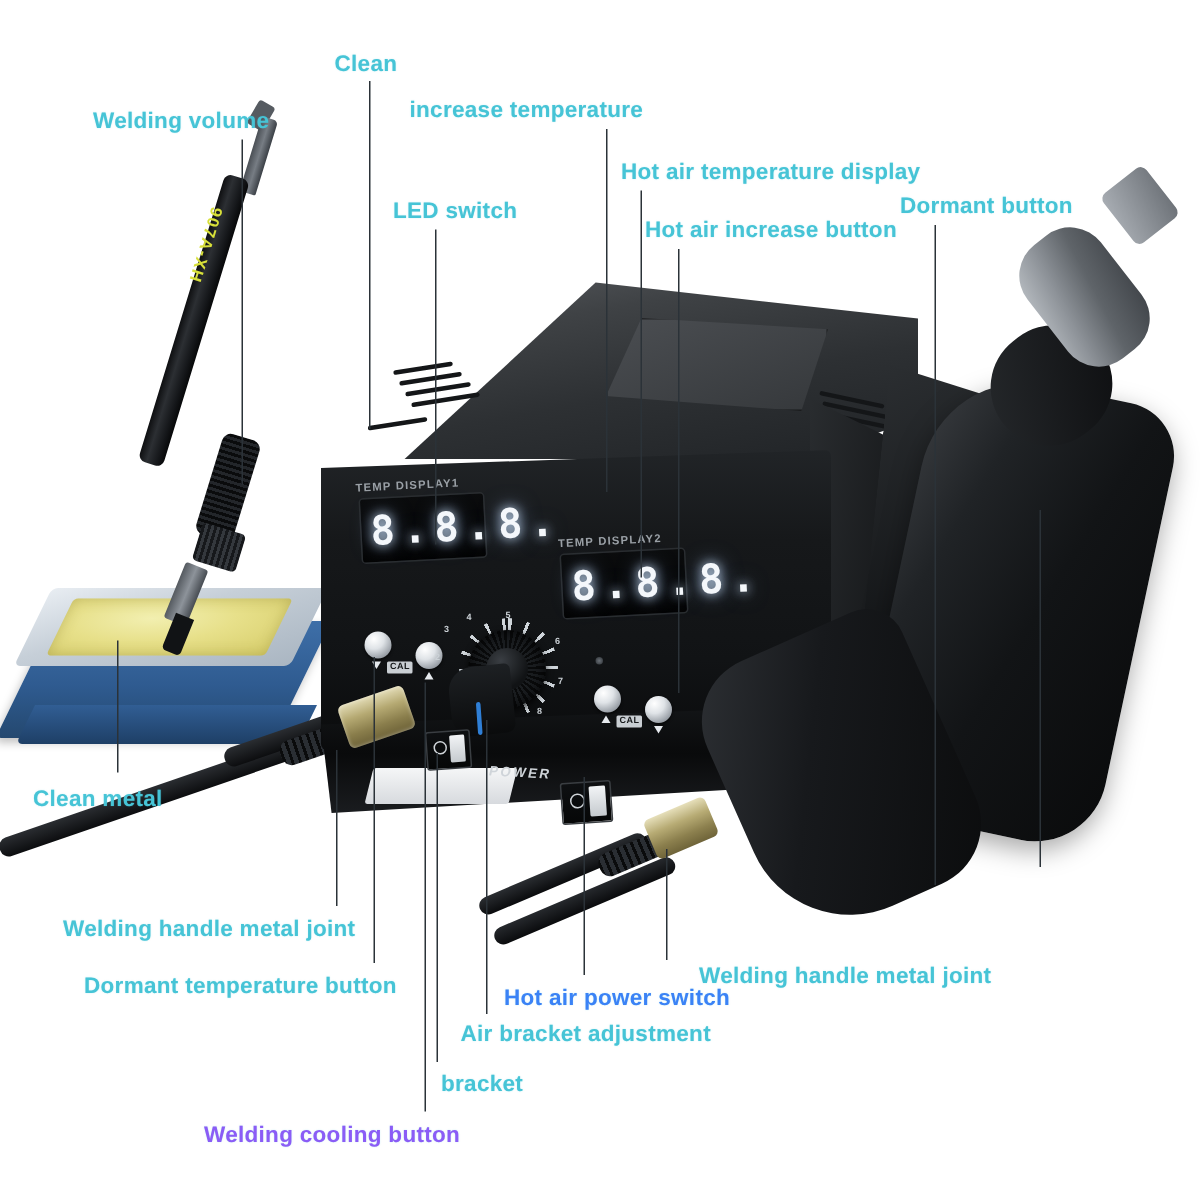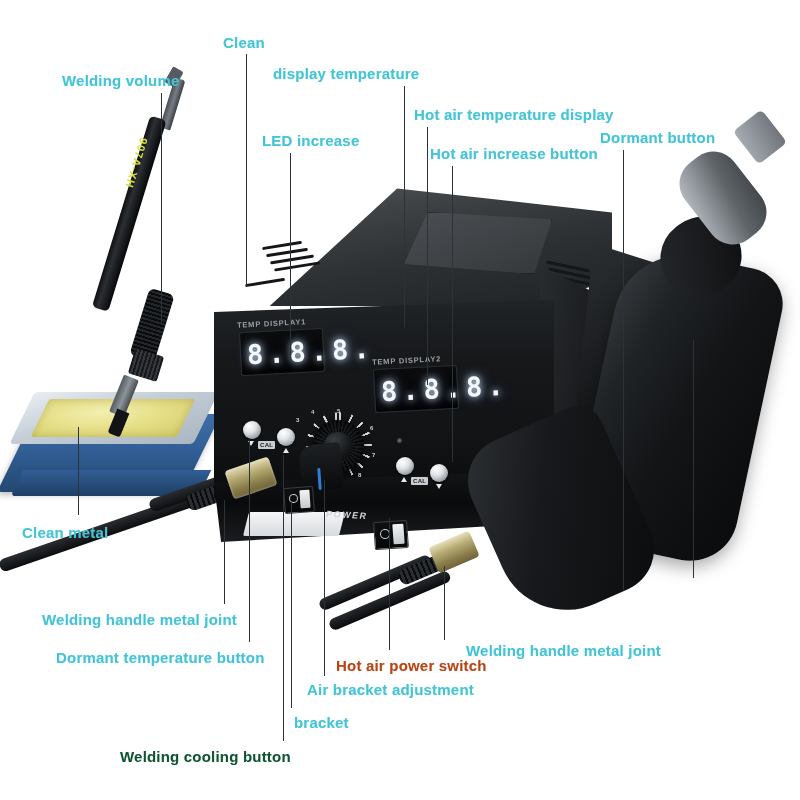--- a/index.html
+++ b/index.html
@@ -434,27 +434,27 @@
       <div class="leader" style="left: 291px; top: 502px; height: 206px; background: rgb(43, 50, 56);"></div>
       <div class="leader" style="left: 324px; top: 480px; height: 196px; background: rgb(43, 50, 56);"></div>
       <div class="leader" style="left: 389px; top: 518px; height: 132px; background: rgb(43, 50, 56);"></div>
       <div class="leader" style="left: 444px; top: 566px; height: 74px; background: rgb(43, 50, 56);"></div>
       <div class="leader" style="left: 693px; top: 340px; height: 238px; background: rgb(43, 50, 56);"></div>
     </div>
 
   <div id="labels">
       <div class="lbl" style="left: 62px; top: 73px; color: rgb(70, 196, 214);">Welding volume</div>
       <div class="lbl" style="left: 223px; top: 35px; color: rgb(70, 196, 214);">Clean</div>
-      <div class="lbl" style="left: 273px; top: 66px; color: rgb(70, 196, 214);">display temperature</div>
-      <div class="lbl" style="left: 262px; top: 133px; color: rgb(70, 196, 214);">LED increase</div>
+      <div class="lbl" style="left: 273px; top: 66px; color: rgb(70, 196, 214);">increase temperature</div>
+      <div class="lbl" style="left: 262px; top: 133px; color: rgb(70, 196, 214);">LED switch</div>
       <div class="lbl" style="left: 414px; top: 107px; color: rgb(70, 196, 214);">Hot air temperature display</div>
       <div class="lbl" style="left: 430px; top: 146px; color: rgb(70, 196, 214);">Hot air increase button</div>
       <div class="lbl" style="left: 600px; top: 130px; color: rgb(70, 196, 214);">Dormant button</div>
       <div class="lbl" style="left: 22px; top: 525px; color: rgb(70, 196, 214);">Clean metal</div>
       <div class="lbl" style="left: 42px; top: 612px; color: rgb(70, 196, 214);">Welding handle metal joint</div>
       <div class="lbl" style="left: 56px; top: 650px; color: rgb(70, 196, 214);">Dormant temperature button</div>
-      <div class="lbl" style="left: 120px; top: 749px; color: #14532d;">Welding cooling button</div>
+      <div class="lbl" style="left: 136px; top: 749px; color: #8b5cf6;">Welding cooling button</div>
       <div class="lbl" style="left: 294px; top: 715px; color: rgb(70, 196, 214);">bracket</div>
       <div class="lbl" style="left: 307px; top: 682px; color: rgb(70, 196, 214);">Air bracket adjustment</div>
-      <div class="lbl" style="left: 336px; top: 658px; color: #c2410c;">Hot air power switch</div>
+      <div class="lbl" style="left: 336px; top: 658px; color: #3b82f6;">Hot air power switch</div>
       <div class="lbl" style="left: 466px; top: 643px; color: rgb(70, 196, 214);">Welding handle metal joint</div>
     </div>
 </div>
 
 </body></html>

